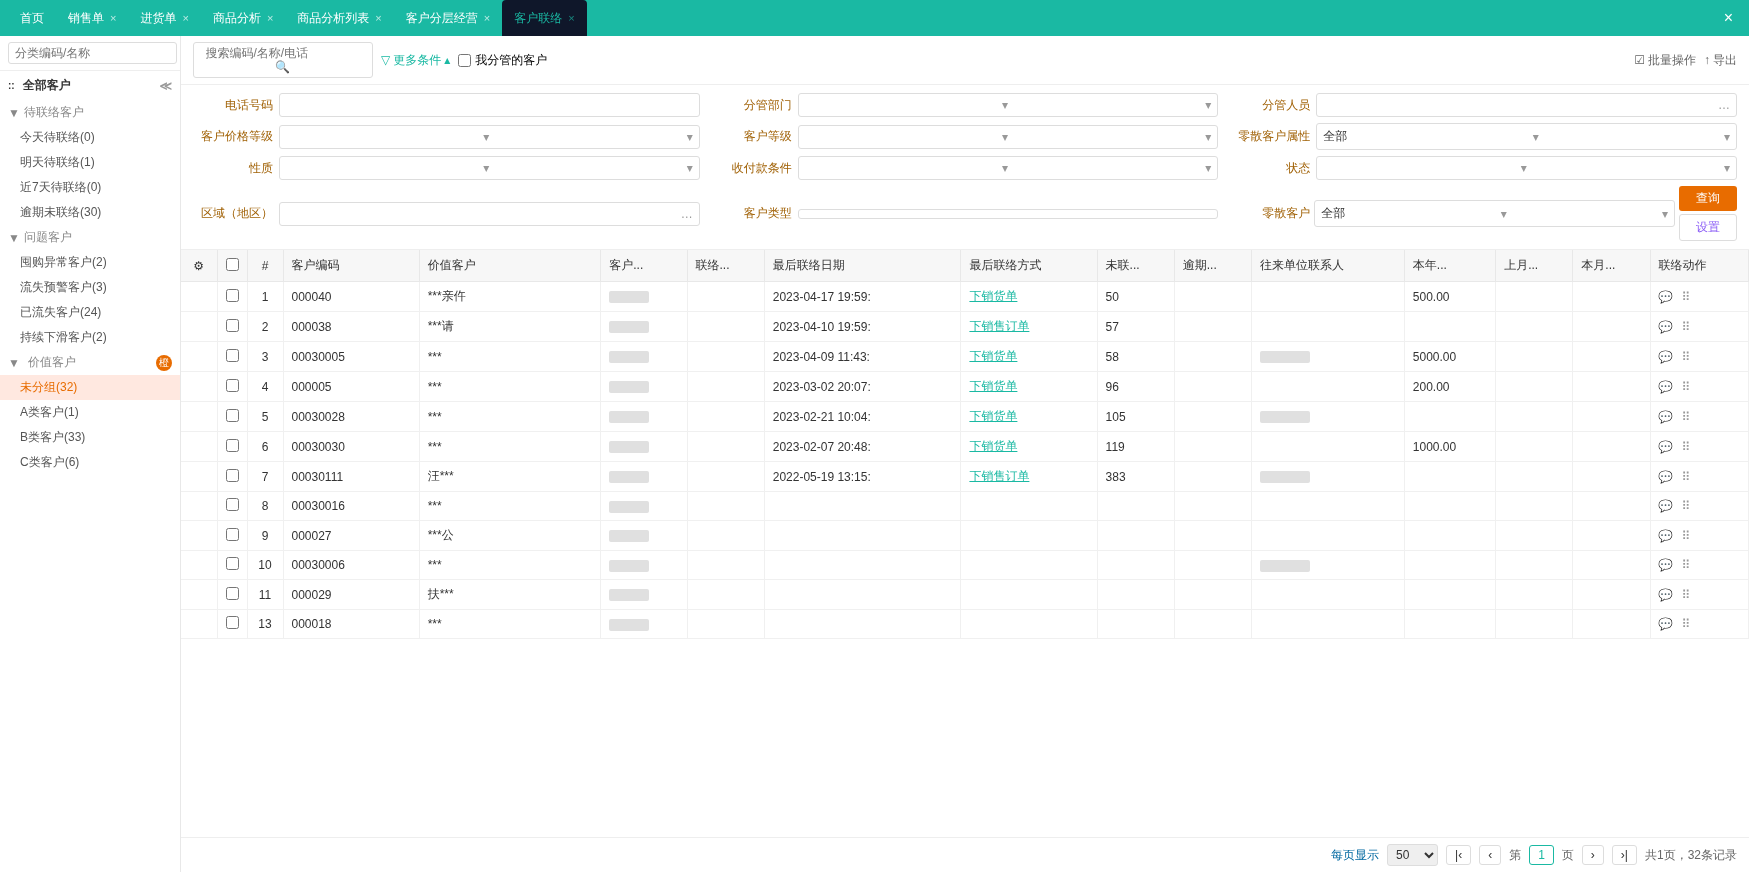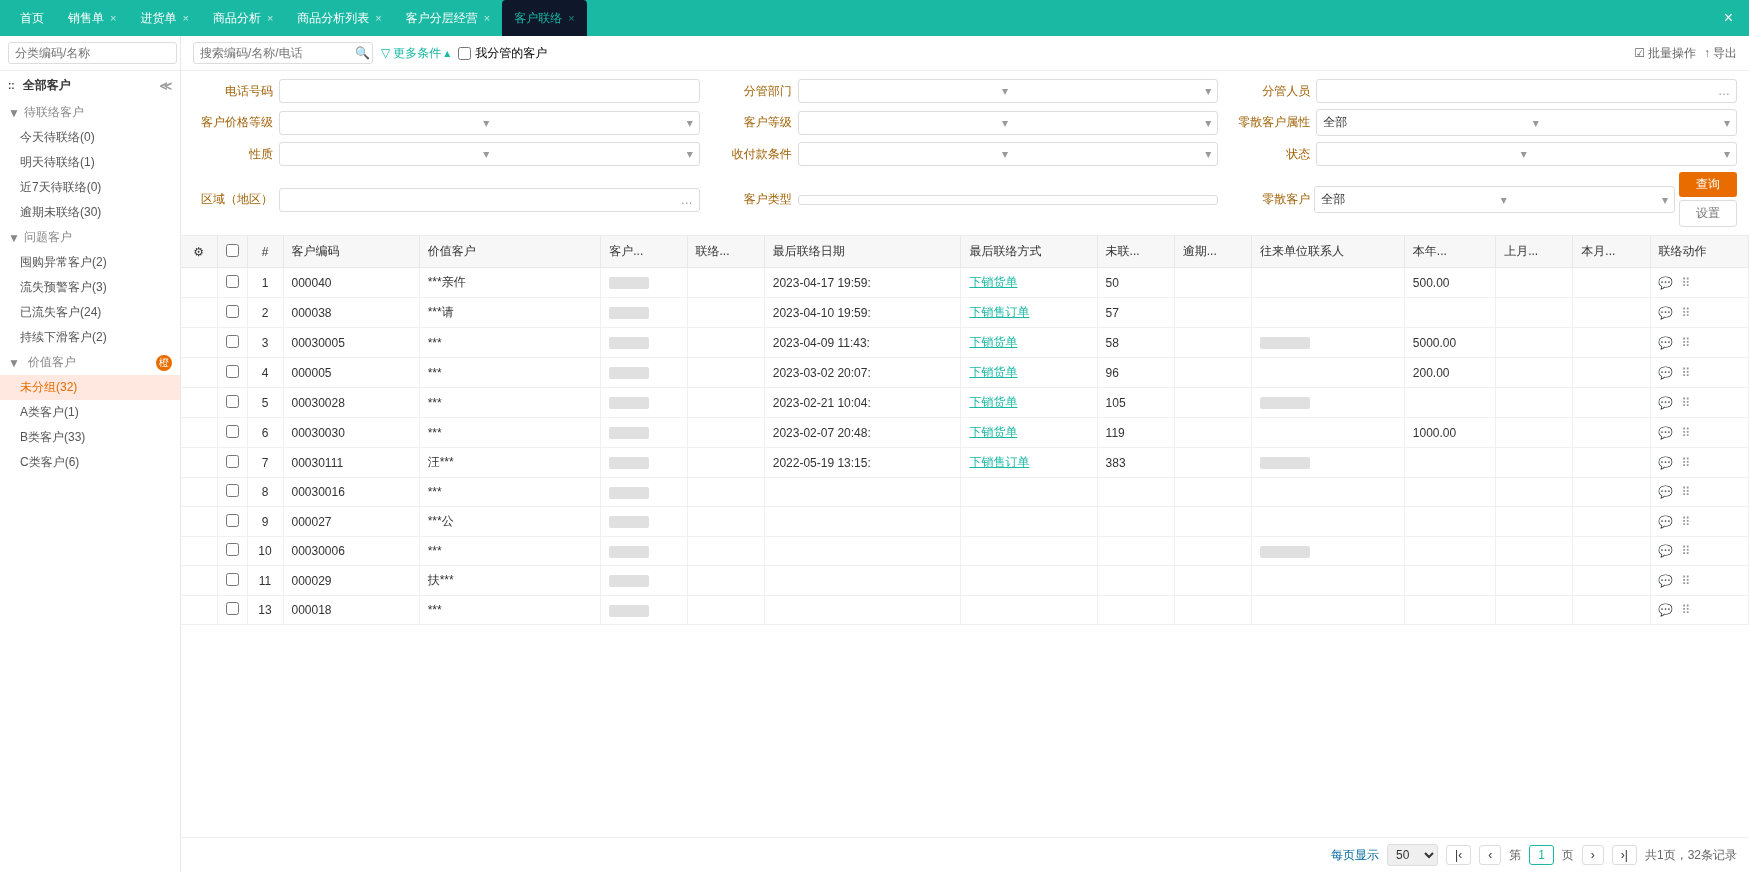--- a/index.html
+++ b/index.html
@@ -59,21 +59,21 @@
       flex: 1; display: flex; flex-direction: column; overflow: hidden;
     }
 
     
     .filter-bar {
       background: #fff; padding: 6px 12px; border-bottom: 1px solid #eee;
       display: flex; align-items: center; gap: 8px;
     }
     .filter-search {
       display: flex; align-items: center; border: 1px solid #ddd; border-radius: 3px;
-      padding: 3px 6px; width: 180px;
+      padding: 3px 6px; width: 180px; flex-direction: column;
     }
     .filter-search input { border: none; outline: none; font-size: 12px; flex: 1; }
     .filter-btn {
       display: flex; align-items: center; color: #1ab9a3; cursor: pointer; gap: 3px;
     }
     .checkbox-label { display: flex; align-items: center; gap: 4px; cursor: pointer; }
     .top-actions { margin-left: auto; display: flex; gap: 8px; align-items: center; }
     .action-link { color: #666; cursor: pointer; display: flex; align-items: center; gap: 3px; }
 
     
@@ -89,21 +89,21 @@
       flex: 1; border: 1px solid #ddd; border-radius: 3px; padding: 4px 6px; outline: none;
       display: flex; align-items: center; justify-content: space-between; cursor: pointer;
       background: #fff; color: #333;
     }
     .filter-input.with-arrow::after { content: '▾'; color: #999; }
     .btn-query {
       background: #e86c00; color: #fff; border: none; border-radius: 3px;
       padding: 4px 16px; cursor: pointer; font-size: 12px;
     }
     .btn-reset {
-      background: #fff; color: #737373; border: 1px solid #ddd; border-radius: 3px;
+      background: #fff; color: #8b5cf6; border: 1px solid #ddd; border-radius: 3px;
       padding: 4px 16px; cursor: pointer; font-size: 12px;
     }
 
     
     .table-wrapper {
       flex: 1; overflow: auto; background: #fff;
     }
     table {
       width: 100%; border-collapse: collapse; font-size: 12px;
     }

